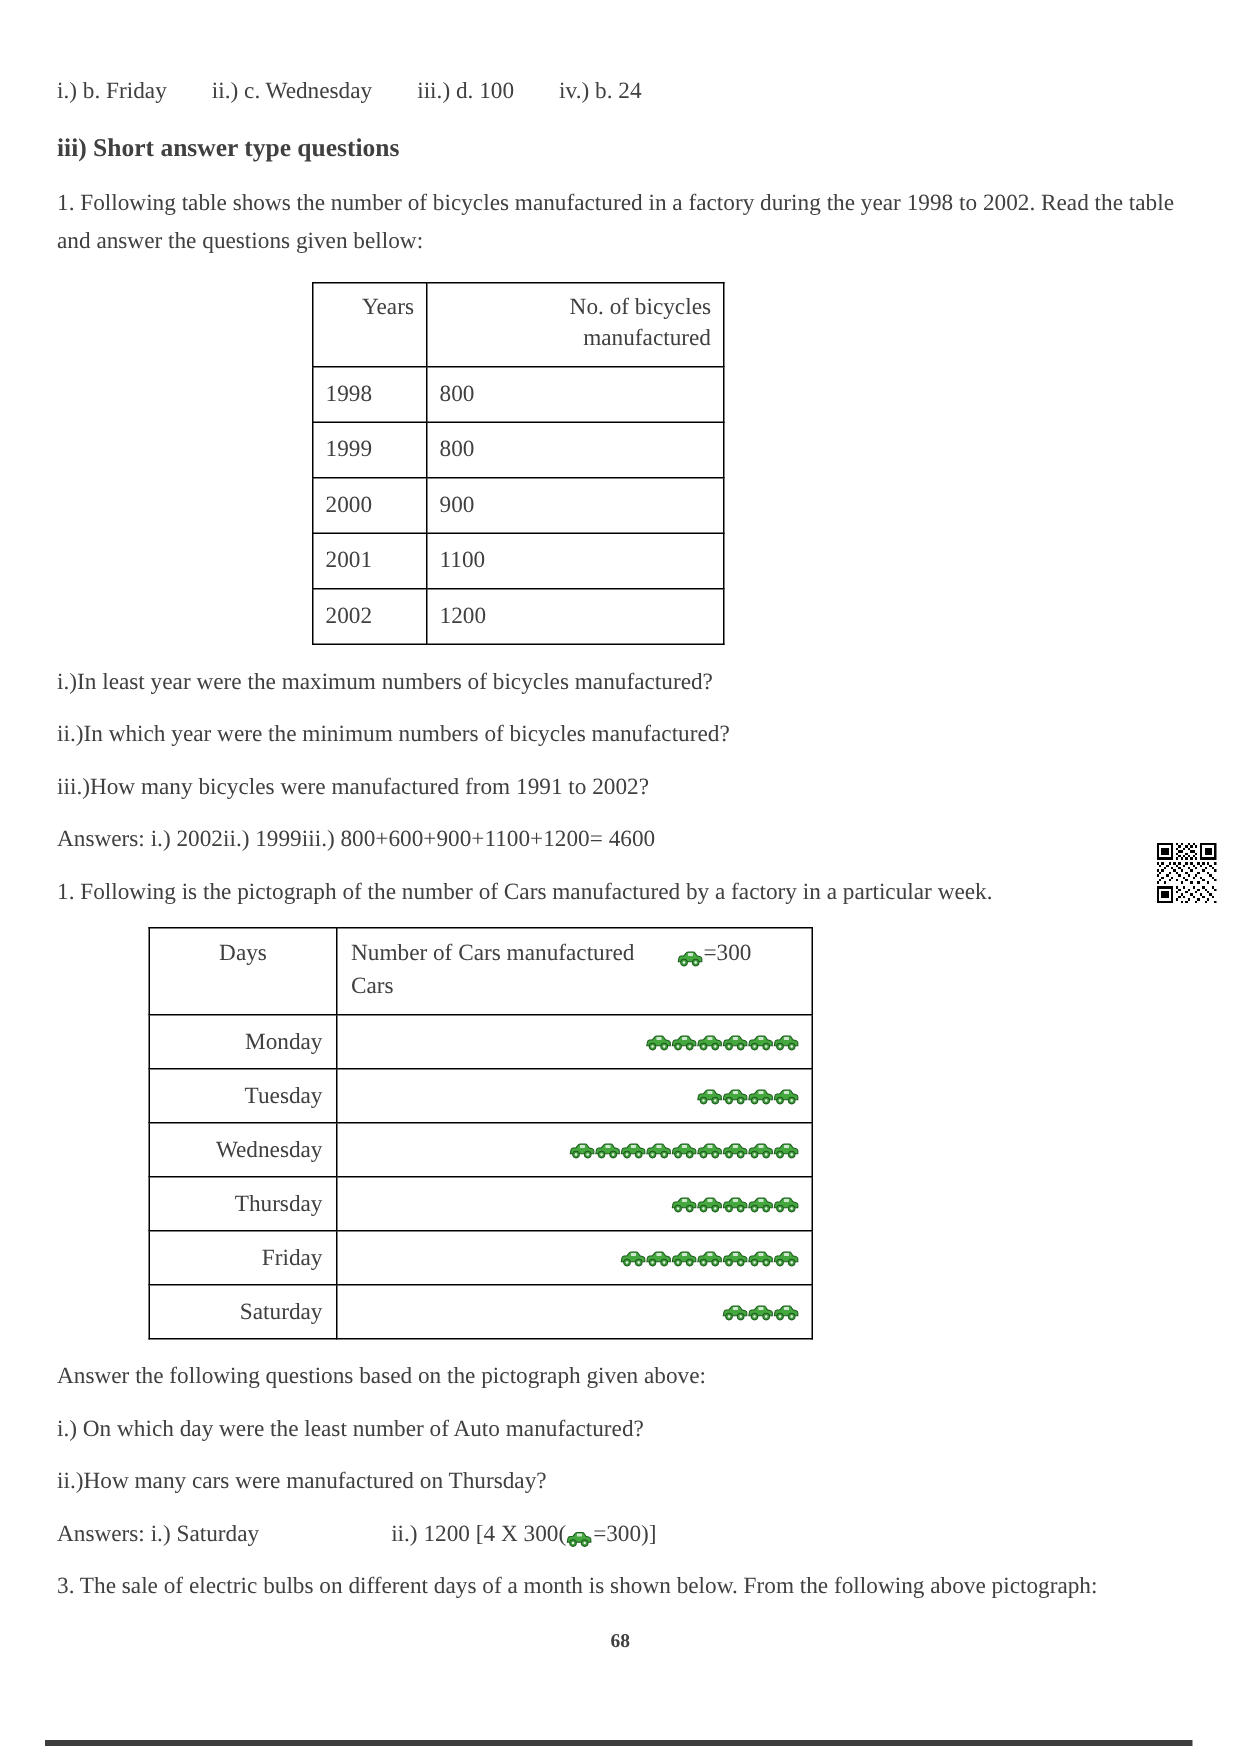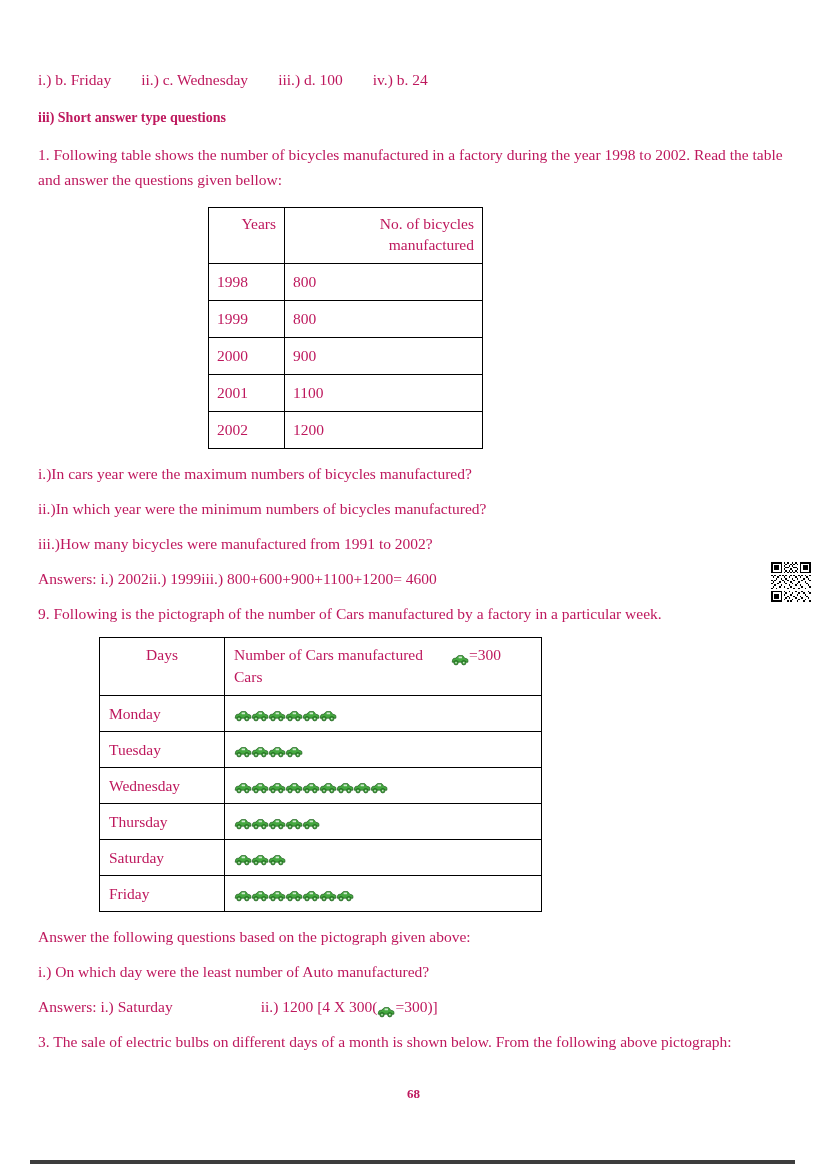--- a/index.html
+++ b/index.html
@@ -3,46 +3,46 @@
 <meta charset="utf-8">
 <style>
   * { box-sizing: border-box; }
   html, body { margin: 0; padding: 0; background: #ffffff; }
   .page {
     position: relative;
     width: 827px;
     height: 1169px;
     margin: 0 auto;
     background: #ffffff;
-    color: #be185d;
+    color: #404040;
     font-family: "Liberation Serif", serif;
     font-size: 15.5px;
-    padding: 69px 38px 0 38px;
+    padding: 50px 38px 0 38px;
     overflow: hidden;
   }
   .answers-line { display: flex; gap: 30px; line-height: 21px; }
-  h3.section-heading { font-size: 14px; font-weight: bold; margin: 17px 0 0 0; line-height: 21px; }
+  h3.section-heading { font-size: 17px; font-weight: bold; margin: 17px 0 0 0; line-height: 21px; }
   p { margin: 14px 0 0 0; line-height: 25px; }
   p.tight { line-height: 21px; }
 
   table { border-collapse: collapse; table-layout: fixed; }
   table th, table td { border: 1px solid #000; font-weight: normal; font-size: 15.5px; }
 
   table.bicycles { margin: 15px 0 0 170px; }
   .bicycles .col-years { width: 76px; }
   .bicycles .col-no { width: 198px; }
   .bicycles th { text-align: right; vertical-align: top; padding: 5px 8px; height: 56px; line-height: 21px; }
   .bicycles td { text-align: left; height: 37px; padding: 0 8px; }
 
   table.pictograph { margin: 13px 0 0 61px; }
   .pictograph .col-days { width: 125px; }
   .pictograph .col-icons { width: 317px; }
   .pictograph th { vertical-align: top; text-align: left; padding: 6px 9px; height: 58px; line-height: 22px; }
   .pictograph th.days-h { text-align: center; }
-  .pictograph td { height: 36px; padding: 2px 9px; vertical-align: middle; }
+  .pictograph td { height: 36px; padding: 2px 9px; vertical-align: middle; text-align: right; }
   .legend { margin-left: 28px; white-space: nowrap; text-align: center; }
 
   .car { display: inline-block; width: 18px; height: 13px; vertical-align: middle; margin-right: 0px; }
   .icons-cell .car { margin-right: -1px; }
 
   .gap { margin-left: 88px; }
 
   .qr {
     position: absolute;
     top: 562px;
@@ -111,26 +111,26 @@
         <td>2001</td>
         <td>1100</td>
       </tr>
       <tr>
         <td>2002</td>
         <td>1200</td>
       </tr>
     </tbody>
   </table>
 
-  <p class="tight">i.)In cars year were the maximum numbers of bicycles manufactured?</p>
+  <p class="tight">i.)In least year were the maximum numbers of bicycles manufactured?</p>
   <p class="tight">ii.)In which year were the minimum numbers of bicycles manufactured?</p>
   <p class="tight">iii.)How many bicycles were manufactured from 1991 to 2002?</p>
   <p class="tight">Answers: i.) 2002ii.) 1999iii.) 800+600+900+1100+1200= 4600</p>
 
-  <p class="tight">9. Following is the pictograph of the number of Cars manufactured by a factory in a particular week.</p>
+  <p class="tight">1. Following is the pictograph of the number of Cars manufactured by a factory in a particular week.</p>
 
   <table class="pictograph">
     <colgroup>
         <col class="col-days">
         <col class="col-icons">
       </colgroup>
     <thead>
       <tr>
         <th class="days-h">Days</th>
         <th>
@@ -376,22 +376,58 @@
     <path d="M1.2 9.2 L1.6 6.8 Q1.8 5.6 3 5.4 L5 5.1 L6.6 3.2 Q7.1 2.6 7.9 2.6 L11.2 2.6 Q12 2.6 12.4 3.3 L13.6 5.2 L15.8 5.8 Q16.9 6.1 16.9 7.2 L16.9 9.2 Z" fill="#44a83f" stroke="#1e5c1e" stroke-width="0.7"></path>
     <rect x="7.6" y="3.4" width="3.4" height="1.9" rx="0.4" fill="#cfe8cf"></rect>
     <circle cx="5" cy="9.7" r="2.2" fill="#3f9c3a" stroke="#1e5c1e" stroke-width="0.7"></circle>
     <circle cx="12.8" cy="9.7" r="2.2" fill="#3f9c3a" stroke="#1e5c1e" stroke-width="0.7"></circle>
     <circle cx="5" cy="9.7" r="0.8" fill="#e8f4e8"></circle>
     <circle cx="12.8" cy="9.7" r="0.8" fill="#e8f4e8"></circle>
   </svg>
 </span></td>
         </tr>
         <tr>
-          <td class="day-cell">Saturday</td>
+          <td class="day-cell">Friday</td>
           <td class="icons-cell"><span class="car">
+  <svg width="18" height="13" viewBox="0 0 18 13" xmlns="http://www.w3.org/2000/svg">
+    <path d="M1.2 9.2 L1.6 6.8 Q1.8 5.6 3 5.4 L5 5.1 L6.6 3.2 Q7.1 2.6 7.9 2.6 L11.2 2.6 Q12 2.6 12.4 3.3 L13.6 5.2 L15.8 5.8 Q16.9 6.1 16.9 7.2 L16.9 9.2 Z" fill="#44a83f" stroke="#1e5c1e" stroke-width="0.7"></path>
+    <rect x="7.6" y="3.4" width="3.4" height="1.9" rx="0.4" fill="#cfe8cf"></rect>
+    <circle cx="5" cy="9.7" r="2.2" fill="#3f9c3a" stroke="#1e5c1e" stroke-width="0.7"></circle>
+    <circle cx="12.8" cy="9.7" r="2.2" fill="#3f9c3a" stroke="#1e5c1e" stroke-width="0.7"></circle>
+    <circle cx="5" cy="9.7" r="0.8" fill="#e8f4e8"></circle>
+    <circle cx="12.8" cy="9.7" r="0.8" fill="#e8f4e8"></circle>
+  </svg>
+</span><span class="car">
+  <svg width="18" height="13" viewBox="0 0 18 13" xmlns="http://www.w3.org/2000/svg">
+    <path d="M1.2 9.2 L1.6 6.8 Q1.8 5.6 3 5.4 L5 5.1 L6.6 3.2 Q7.1 2.6 7.9 2.6 L11.2 2.6 Q12 2.6 12.4 3.3 L13.6 5.2 L15.8 5.8 Q16.9 6.1 16.9 7.2 L16.9 9.2 Z" fill="#44a83f" stroke="#1e5c1e" stroke-width="0.7"></path>
+    <rect x="7.6" y="3.4" width="3.4" height="1.9" rx="0.4" fill="#cfe8cf"></rect>
+    <circle cx="5" cy="9.7" r="2.2" fill="#3f9c3a" stroke="#1e5c1e" stroke-width="0.7"></circle>
+    <circle cx="12.8" cy="9.7" r="2.2" fill="#3f9c3a" stroke="#1e5c1e" stroke-width="0.7"></circle>
+    <circle cx="5" cy="9.7" r="0.8" fill="#e8f4e8"></circle>
+    <circle cx="12.8" cy="9.7" r="0.8" fill="#e8f4e8"></circle>
+  </svg>
+</span><span class="car">
+  <svg width="18" height="13" viewBox="0 0 18 13" xmlns="http://www.w3.org/2000/svg">
+    <path d="M1.2 9.2 L1.6 6.8 Q1.8 5.6 3 5.4 L5 5.1 L6.6 3.2 Q7.1 2.6 7.9 2.6 L11.2 2.6 Q12 2.6 12.4 3.3 L13.6 5.2 L15.8 5.8 Q16.9 6.1 16.9 7.2 L16.9 9.2 Z" fill="#44a83f" stroke="#1e5c1e" stroke-width="0.7"></path>
+    <rect x="7.6" y="3.4" width="3.4" height="1.9" rx="0.4" fill="#cfe8cf"></rect>
+    <circle cx="5" cy="9.7" r="2.2" fill="#3f9c3a" stroke="#1e5c1e" stroke-width="0.7"></circle>
+    <circle cx="12.8" cy="9.7" r="2.2" fill="#3f9c3a" stroke="#1e5c1e" stroke-width="0.7"></circle>
+    <circle cx="5" cy="9.7" r="0.8" fill="#e8f4e8"></circle>
+    <circle cx="12.8" cy="9.7" r="0.8" fill="#e8f4e8"></circle>
+  </svg>
+</span><span class="car">
+  <svg width="18" height="13" viewBox="0 0 18 13" xmlns="http://www.w3.org/2000/svg">
+    <path d="M1.2 9.2 L1.6 6.8 Q1.8 5.6 3 5.4 L5 5.1 L6.6 3.2 Q7.1 2.6 7.9 2.6 L11.2 2.6 Q12 2.6 12.4 3.3 L13.6 5.2 L15.8 5.8 Q16.9 6.1 16.9 7.2 L16.9 9.2 Z" fill="#44a83f" stroke="#1e5c1e" stroke-width="0.7"></path>
+    <rect x="7.6" y="3.4" width="3.4" height="1.9" rx="0.4" fill="#cfe8cf"></rect>
+    <circle cx="5" cy="9.7" r="2.2" fill="#3f9c3a" stroke="#1e5c1e" stroke-width="0.7"></circle>
+    <circle cx="12.8" cy="9.7" r="2.2" fill="#3f9c3a" stroke="#1e5c1e" stroke-width="0.7"></circle>
+    <circle cx="5" cy="9.7" r="0.8" fill="#e8f4e8"></circle>
+    <circle cx="12.8" cy="9.7" r="0.8" fill="#e8f4e8"></circle>
+  </svg>
+</span><span class="car">
   <svg width="18" height="13" viewBox="0 0 18 13" xmlns="http://www.w3.org/2000/svg">
     <path d="M1.2 9.2 L1.6 6.8 Q1.8 5.6 3 5.4 L5 5.1 L6.6 3.2 Q7.1 2.6 7.9 2.6 L11.2 2.6 Q12 2.6 12.4 3.3 L13.6 5.2 L15.8 5.8 Q16.9 6.1 16.9 7.2 L16.9 9.2 Z" fill="#44a83f" stroke="#1e5c1e" stroke-width="0.7"></path>
     <rect x="7.6" y="3.4" width="3.4" height="1.9" rx="0.4" fill="#cfe8cf"></rect>
     <circle cx="5" cy="9.7" r="2.2" fill="#3f9c3a" stroke="#1e5c1e" stroke-width="0.7"></circle>
     <circle cx="12.8" cy="9.7" r="2.2" fill="#3f9c3a" stroke="#1e5c1e" stroke-width="0.7"></circle>
     <circle cx="5" cy="9.7" r="0.8" fill="#e8f4e8"></circle>
     <circle cx="12.8" cy="9.7" r="0.8" fill="#e8f4e8"></circle>
   </svg>
 </span><span class="car">
   <svg width="18" height="13" viewBox="0 0 18 13" xmlns="http://www.w3.org/2000/svg">
@@ -407,58 +443,22 @@
     <path d="M1.2 9.2 L1.6 6.8 Q1.8 5.6 3 5.4 L5 5.1 L6.6 3.2 Q7.1 2.6 7.9 2.6 L11.2 2.6 Q12 2.6 12.4 3.3 L13.6 5.2 L15.8 5.8 Q16.9 6.1 16.9 7.2 L16.9 9.2 Z" fill="#44a83f" stroke="#1e5c1e" stroke-width="0.7"></path>
     <rect x="7.6" y="3.4" width="3.4" height="1.9" rx="0.4" fill="#cfe8cf"></rect>
     <circle cx="5" cy="9.7" r="2.2" fill="#3f9c3a" stroke="#1e5c1e" stroke-width="0.7"></circle>
     <circle cx="12.8" cy="9.7" r="2.2" fill="#3f9c3a" stroke="#1e5c1e" stroke-width="0.7"></circle>
     <circle cx="5" cy="9.7" r="0.8" fill="#e8f4e8"></circle>
     <circle cx="12.8" cy="9.7" r="0.8" fill="#e8f4e8"></circle>
   </svg>
 </span></td>
         </tr>
         <tr>
-          <td class="day-cell">Friday</td>
+          <td class="day-cell">Saturday</td>
           <td class="icons-cell"><span class="car">
-  <svg width="18" height="13" viewBox="0 0 18 13" xmlns="http://www.w3.org/2000/svg">
-    <path d="M1.2 9.2 L1.6 6.8 Q1.8 5.6 3 5.4 L5 5.1 L6.6 3.2 Q7.1 2.6 7.9 2.6 L11.2 2.6 Q12 2.6 12.4 3.3 L13.6 5.2 L15.8 5.8 Q16.9 6.1 16.9 7.2 L16.9 9.2 Z" fill="#44a83f" stroke="#1e5c1e" stroke-width="0.7"></path>
-    <rect x="7.6" y="3.4" width="3.4" height="1.9" rx="0.4" fill="#cfe8cf"></rect>
-    <circle cx="5" cy="9.7" r="2.2" fill="#3f9c3a" stroke="#1e5c1e" stroke-width="0.7"></circle>
-    <circle cx="12.8" cy="9.7" r="2.2" fill="#3f9c3a" stroke="#1e5c1e" stroke-width="0.7"></circle>
-    <circle cx="5" cy="9.7" r="0.8" fill="#e8f4e8"></circle>
-    <circle cx="12.8" cy="9.7" r="0.8" fill="#e8f4e8"></circle>
-  </svg>
-</span><span class="car">
-  <svg width="18" height="13" viewBox="0 0 18 13" xmlns="http://www.w3.org/2000/svg">
-    <path d="M1.2 9.2 L1.6 6.8 Q1.8 5.6 3 5.4 L5 5.1 L6.6 3.2 Q7.1 2.6 7.9 2.6 L11.2 2.6 Q12 2.6 12.4 3.3 L13.6 5.2 L15.8 5.8 Q16.9 6.1 16.9 7.2 L16.9 9.2 Z" fill="#44a83f" stroke="#1e5c1e" stroke-width="0.7"></path>
-    <rect x="7.6" y="3.4" width="3.4" height="1.9" rx="0.4" fill="#cfe8cf"></rect>
-    <circle cx="5" cy="9.7" r="2.2" fill="#3f9c3a" stroke="#1e5c1e" stroke-width="0.7"></circle>
-    <circle cx="12.8" cy="9.7" r="2.2" fill="#3f9c3a" stroke="#1e5c1e" stroke-width="0.7"></circle>
-    <circle cx="5" cy="9.7" r="0.8" fill="#e8f4e8"></circle>
-    <circle cx="12.8" cy="9.7" r="0.8" fill="#e8f4e8"></circle>
-  </svg>
-</span><span class="car">
-  <svg width="18" height="13" viewBox="0 0 18 13" xmlns="http://www.w3.org/2000/svg">
-    <path d="M1.2 9.2 L1.6 6.8 Q1.8 5.6 3 5.4 L5 5.1 L6.6 3.2 Q7.1 2.6 7.9 2.6 L11.2 2.6 Q12 2.6 12.4 3.3 L13.6 5.2 L15.8 5.8 Q16.9 6.1 16.9 7.2 L16.9 9.2 Z" fill="#44a83f" stroke="#1e5c1e" stroke-width="0.7"></path>
-    <rect x="7.6" y="3.4" width="3.4" height="1.9" rx="0.4" fill="#cfe8cf"></rect>
-    <circle cx="5" cy="9.7" r="2.2" fill="#3f9c3a" stroke="#1e5c1e" stroke-width="0.7"></circle>
-    <circle cx="12.8" cy="9.7" r="2.2" fill="#3f9c3a" stroke="#1e5c1e" stroke-width="0.7"></circle>
-    <circle cx="5" cy="9.7" r="0.8" fill="#e8f4e8"></circle>
-    <circle cx="12.8" cy="9.7" r="0.8" fill="#e8f4e8"></circle>
-  </svg>
-</span><span class="car">
-  <svg width="18" height="13" viewBox="0 0 18 13" xmlns="http://www.w3.org/2000/svg">
-    <path d="M1.2 9.2 L1.6 6.8 Q1.8 5.6 3 5.4 L5 5.1 L6.6 3.2 Q7.1 2.6 7.9 2.6 L11.2 2.6 Q12 2.6 12.4 3.3 L13.6 5.2 L15.8 5.8 Q16.9 6.1 16.9 7.2 L16.9 9.2 Z" fill="#44a83f" stroke="#1e5c1e" stroke-width="0.7"></path>
-    <rect x="7.6" y="3.4" width="3.4" height="1.9" rx="0.4" fill="#cfe8cf"></rect>
-    <circle cx="5" cy="9.7" r="2.2" fill="#3f9c3a" stroke="#1e5c1e" stroke-width="0.7"></circle>
-    <circle cx="12.8" cy="9.7" r="2.2" fill="#3f9c3a" stroke="#1e5c1e" stroke-width="0.7"></circle>
-    <circle cx="5" cy="9.7" r="0.8" fill="#e8f4e8"></circle>
-    <circle cx="12.8" cy="9.7" r="0.8" fill="#e8f4e8"></circle>
-  </svg>
-</span><span class="car">
   <svg width="18" height="13" viewBox="0 0 18 13" xmlns="http://www.w3.org/2000/svg">
     <path d="M1.2 9.2 L1.6 6.8 Q1.8 5.6 3 5.4 L5 5.1 L6.6 3.2 Q7.1 2.6 7.9 2.6 L11.2 2.6 Q12 2.6 12.4 3.3 L13.6 5.2 L15.8 5.8 Q16.9 6.1 16.9 7.2 L16.9 9.2 Z" fill="#44a83f" stroke="#1e5c1e" stroke-width="0.7"></path>
     <rect x="7.6" y="3.4" width="3.4" height="1.9" rx="0.4" fill="#cfe8cf"></rect>
     <circle cx="5" cy="9.7" r="2.2" fill="#3f9c3a" stroke="#1e5c1e" stroke-width="0.7"></circle>
     <circle cx="12.8" cy="9.7" r="2.2" fill="#3f9c3a" stroke="#1e5c1e" stroke-width="0.7"></circle>
     <circle cx="5" cy="9.7" r="0.8" fill="#e8f4e8"></circle>
     <circle cx="12.8" cy="9.7" r="0.8" fill="#e8f4e8"></circle>
   </svg>
 </span><span class="car">
   <svg width="18" height="13" viewBox="0 0 18 13" xmlns="http://www.w3.org/2000/svg">
@@ -478,20 +478,21 @@
     <circle cx="5" cy="9.7" r="0.8" fill="#e8f4e8"></circle>
     <circle cx="12.8" cy="9.7" r="0.8" fill="#e8f4e8"></circle>
   </svg>
 </span></td>
         </tr>
       </tbody>
   </table>
 
   <p class="tight">Answer the following questions based on the pictograph given above:</p>
   <p class="tight">i.) On which day were the least number of Auto manufactured?</p>
+  <p class="tight">ii.)How many cars were manufactured on Thursday?</p>
 
   <p class="tight"><span>Answers:  i.) Saturday</span><span class="gap">ii.) 1200 [4 X 300(</span><span class="car">
   <svg width="18" height="13" viewBox="0 0 18 13" xmlns="http://www.w3.org/2000/svg">
     <path d="M1.2 9.2 L1.6 6.8 Q1.8 5.6 3 5.4 L5 5.1 L6.6 3.2 Q7.1 2.6 7.9 2.6 L11.2 2.6 Q12 2.6 12.4 3.3 L13.6 5.2 L15.8 5.8 Q16.9 6.1 16.9 7.2 L16.9 9.2 Z" fill="#44a83f" stroke="#1e5c1e" stroke-width="0.7"></path>
     <rect x="7.6" y="3.4" width="3.4" height="1.9" rx="0.4" fill="#cfe8cf"></rect>
     <circle cx="5" cy="9.7" r="2.2" fill="#3f9c3a" stroke="#1e5c1e" stroke-width="0.7"></circle>
     <circle cx="12.8" cy="9.7" r="2.2" fill="#3f9c3a" stroke="#1e5c1e" stroke-width="0.7"></circle>
     <circle cx="5" cy="9.7" r="0.8" fill="#e8f4e8"></circle>
     <circle cx="12.8" cy="9.7" r="0.8" fill="#e8f4e8"></circle>
   </svg>

